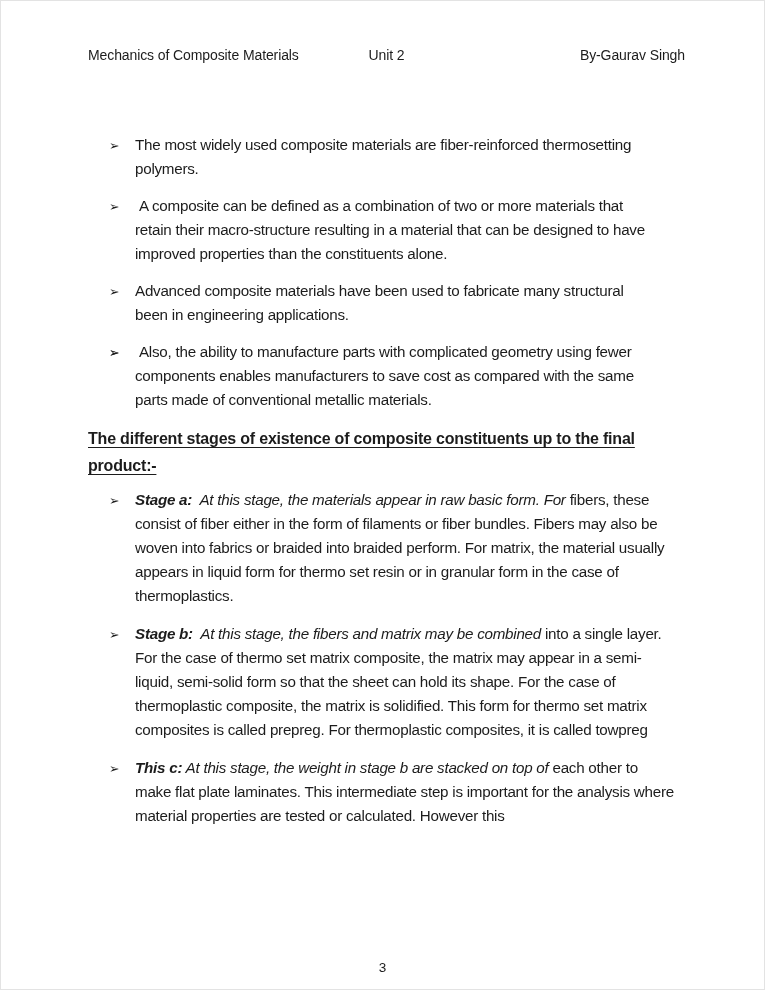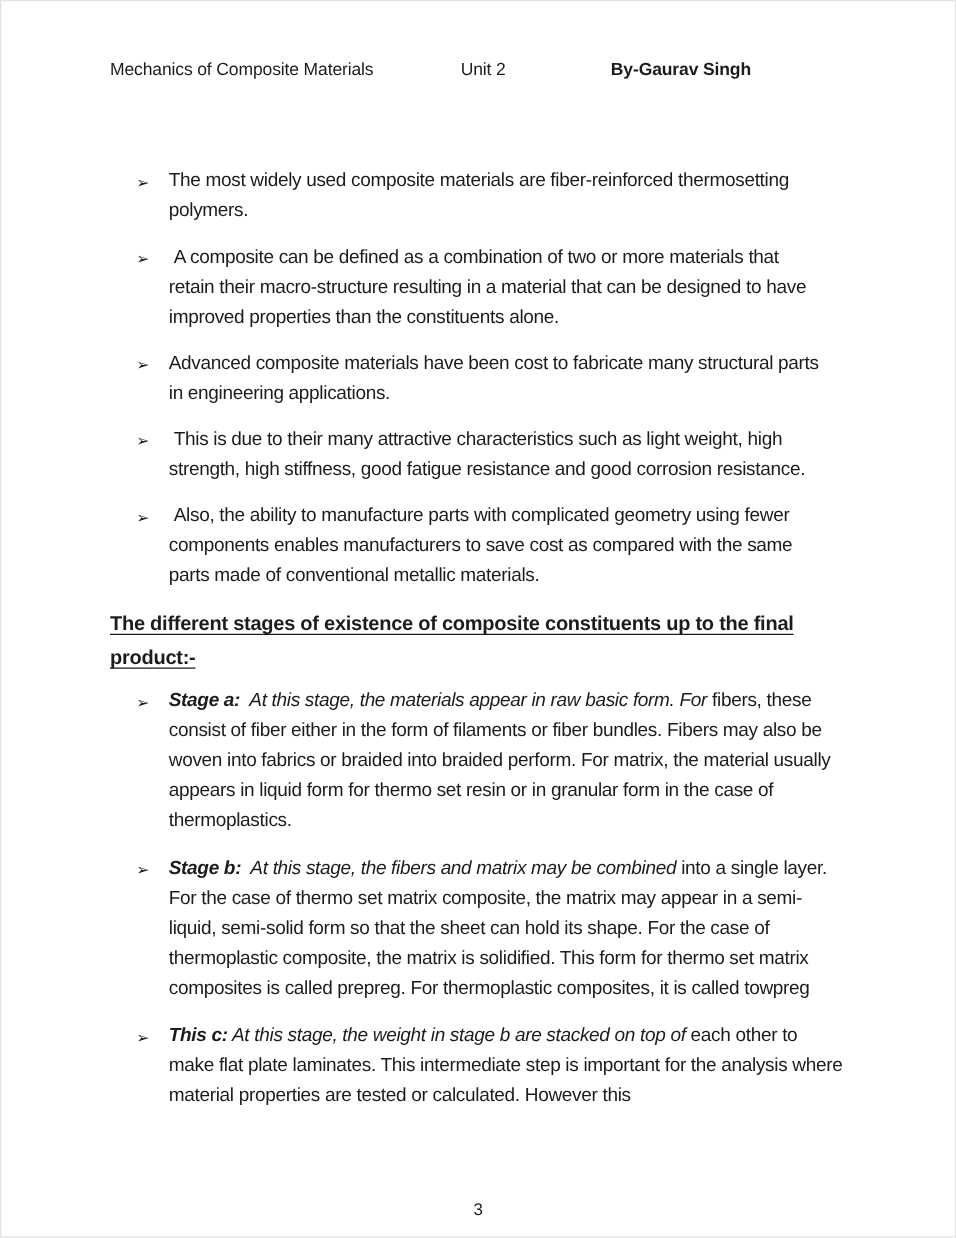--- a/index.html
+++ b/index.html
@@ -20,21 +20,21 @@
   .hdr {
     margin: 45px 79px 0 87px;
     display: grid;
     grid-template-columns: 1fr auto 1fr;
     font-size: 14px;
     line-height: 19px;
     letter-spacing: -0.1px;
   }
   .hdr .left  { text-align: left; }
   .hdr .mid   { text-align: right; }
-  .hdr .right { text-align: center; font-weight: bold; }
+  .hdr .right { text-align: right; }
 
   .content { margin: 0 87px; padding-top: 68px; }
 
   ul.blt { list-style: none; }
   ul.blt li {
     position: relative;
     margin-left: 21px;
     padding-left: 26px;
     font-size: 15.2px;
     line-height: 24px;
@@ -92,25 +92,24 @@
     <li>
       <span class="arw">➢</span>
       <span class="t">The most widely used composite materials are fiber-reinforced thermosetting polymers.</span>
     </li>
     <li>
       <span class="arw">➢</span>
       <span class="t"> A composite can be defined as a combination of two or more materials that retain their macro-structure resulting in a material that can be designed to have improved properties than the constituents alone.</span>
     </li>
     <li>
       <span class="arw">➢</span>
-      <span class="t">Advanced composite materials have been cost to fabricate many structural parts in engineering applications.</span>
+      <span class="t">Advanced composite materials have been used to fabricate many structural been in engineering applications.</span>
     </li>
     <li>
       <span class="arw">➢</span>
-      <span class="t"> This is due to their many attractive characteristics such as light weight, high strength, high stiffness, good fatigue resistance and good corrosion resistance.</span>
     </li>
     <li>
       <span class="arw">➢</span>
       <span class="t"> Also, the ability to manufacture parts with complicated geometry using fewer components enables manufacturers to save cost as compared with the same parts made of conventional metallic materials.</span>
     </li>
   </ul>
 
   <h2 class="heading">The different stages of existence of composite constituents up to the final product:-</h2>
 
   <ul class="blt stages">

